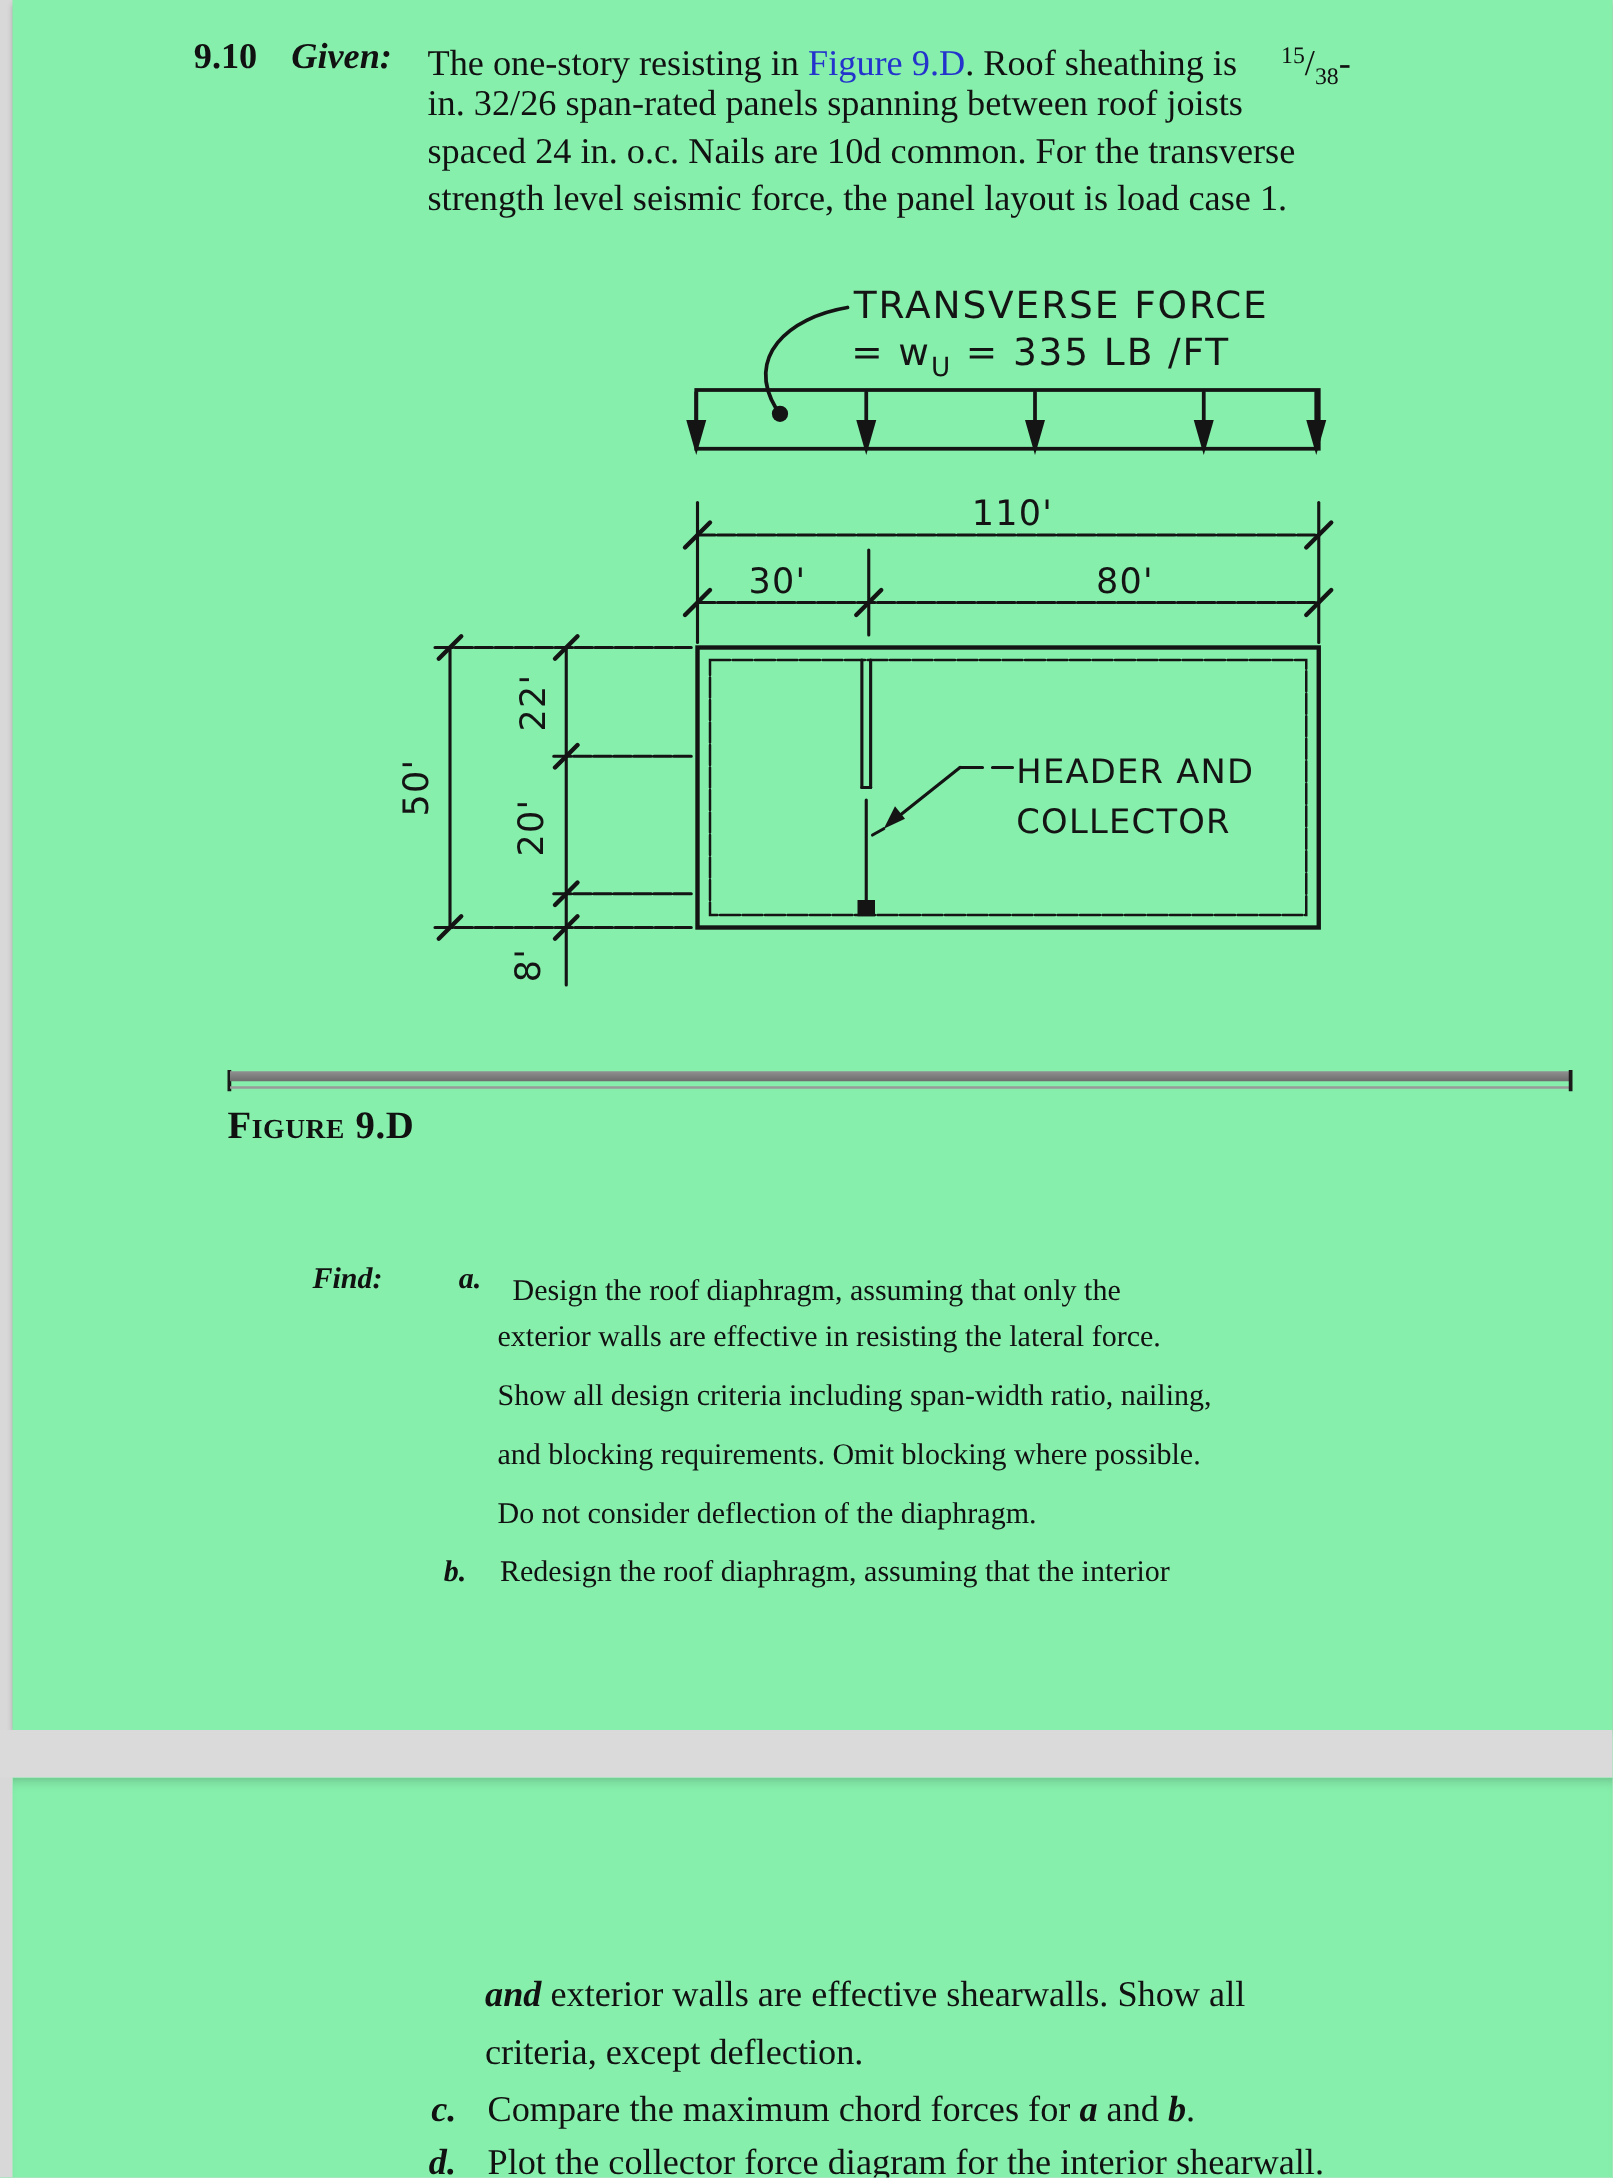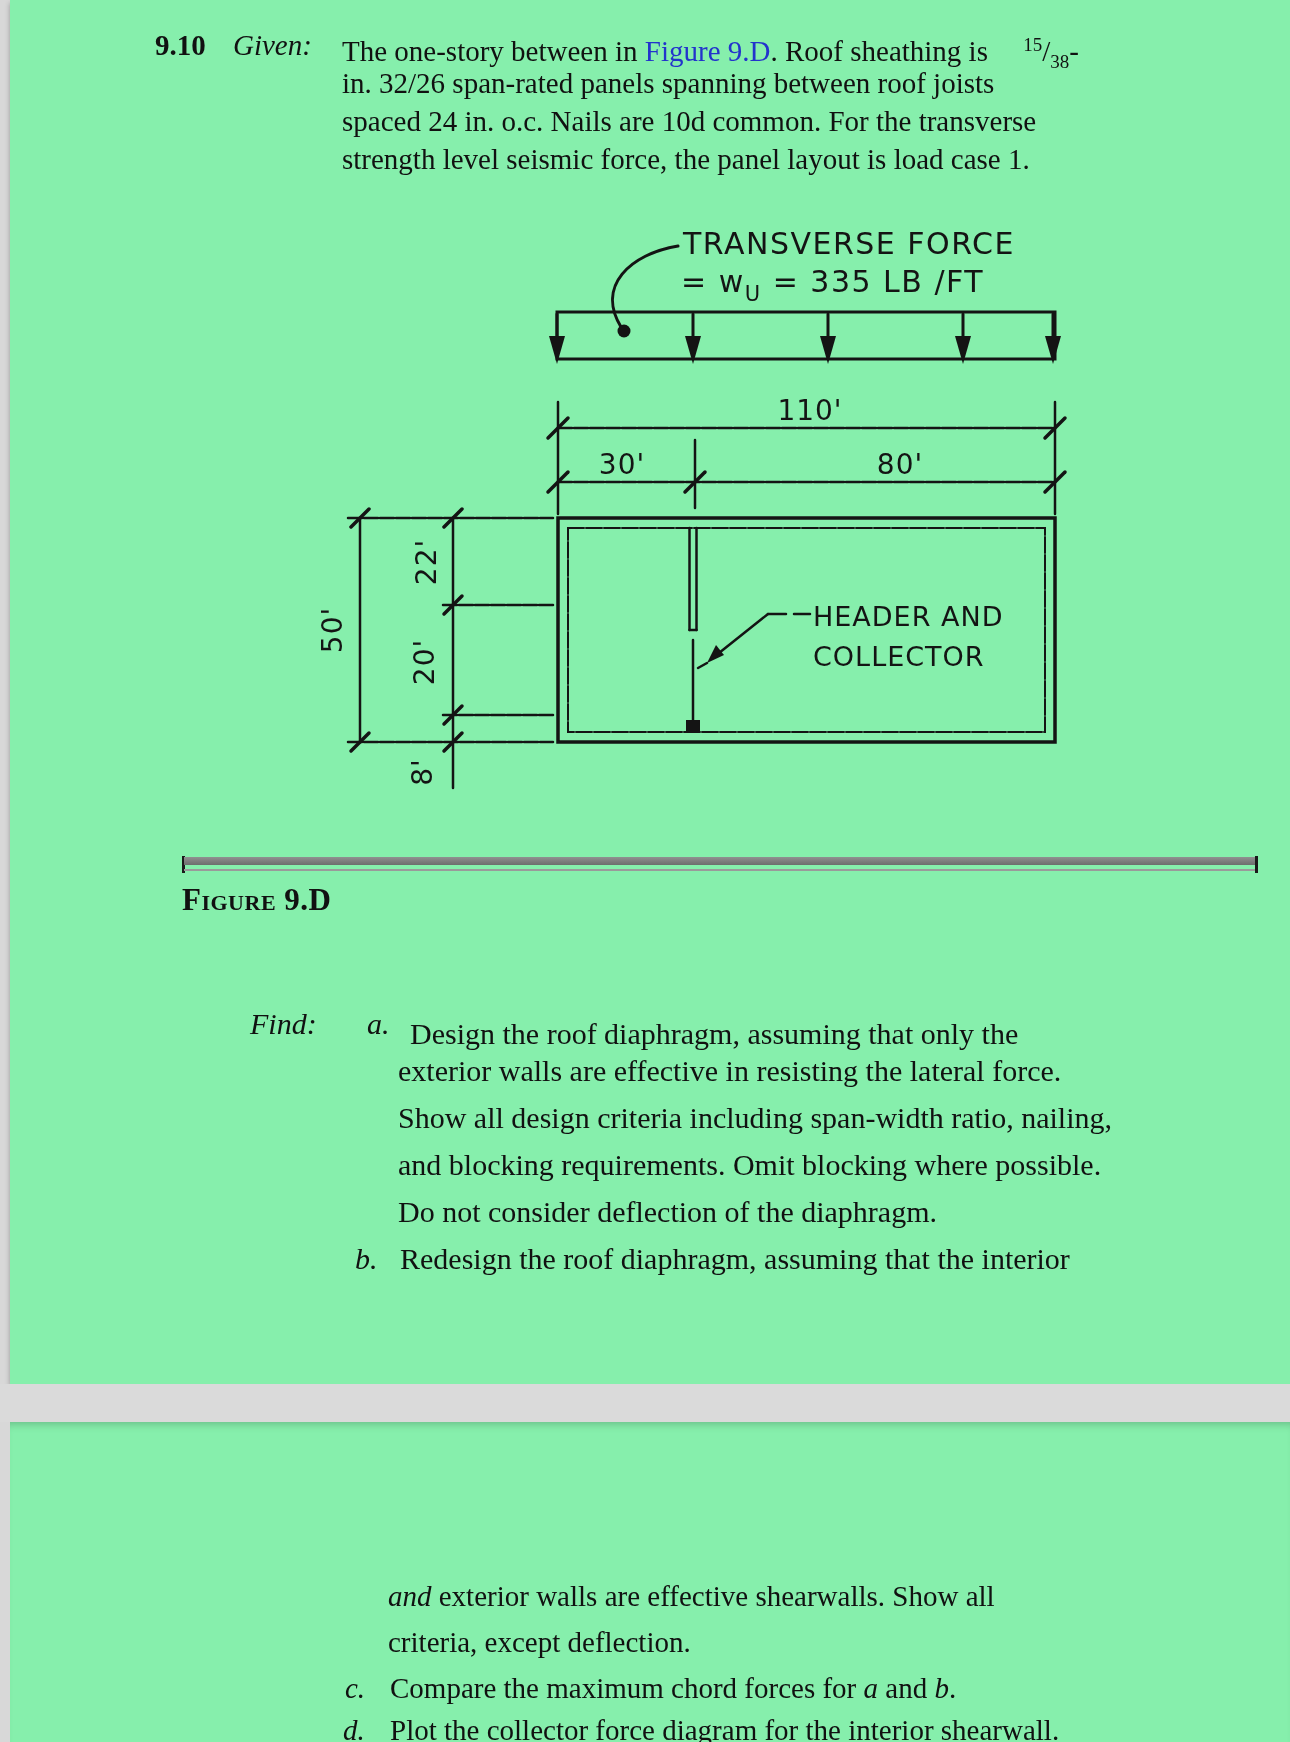--- a/index.html
+++ b/index.html
@@ -8,23 +8,23 @@
     background:#d8d8d8;
     font-family:"Liberation Serif", serif;
     color:#111;overflow:hidden;
   }
   .page{position:absolute;left:10px;width:1280px;background:#86efac;}
   #page1{top:0;height:1384px;box-shadow:0 3px 5px rgba(0,0,0,.3);}
   #page2{top:1422px;height:320px;box-shadow:inset 0 8px 9px -6px rgba(0,0,0,.22);}
   #page-gap{position:absolute;left:0;top:1384px;width:1290px;height:38px;background:#dadada;}
   .abs{position:absolute;}
   .given-line{font-size:29px;line-height:38px;white-space:nowrap;}
-  .find-line{font-size:30px;line-height:47px;white-space:nowrap;}
+  .find-line{font-size:24px;line-height:47px;white-space:nowrap;}
   .bot-line{font-size:29px;white-space:nowrap;}
-  .it{font-style:italic;}
+  .it{font-style:italic;font-weight:bold;}
   .bold{font-weight:bold;}
   .link{color:#2333cc;}
   sup.fr{font-size:19px;vertical-align:10px;margin-left:28px;}
   sub.fr{font-size:19px;vertical-align:-7px;}
   .figcaption{font-family:"Liberation Serif",serif;font-weight:bold;font-size:31px;
     font-variant:small-caps;letter-spacing:.5px;}
   
   .rule-bar{position:absolute;left:172px;top:857px;width:1076px;height:16px;}
   .rule-bar .bar{position:absolute;left:2px;top:0;width:1072px;height:8px;
      background:linear-gradient(#909090,#6d6d6d);}
@@ -40,21 +40,21 @@
 </style>
 </head>
 <body>
 
 <div class="page" id="page1">
 
   <div class="abs given-line bold" style="left:145px;top:26px;">9.10</div>
   <div class="abs given-line it" style="left:223px;top:26px;">Given:</div>
 
   <div class="abs given-line" style="left:332px;top:26px;">
-    <span>The one-story between in </span><span class="link">Figure 9.D</span><span>. Roof sheathing is </span><sup class="fr">15</sup><span>/</span><sub class="fr">38</sub><span>-</span>
+    <span>The one-story resisting in </span><span class="link">Figure 9.D</span><span>. Roof sheathing is </span><sup class="fr">15</sup><span>/</span><sub class="fr">38</sub><span>-</span>
   </div>
   <div class="abs given-line" style="left:332px;top:64px;font-family:Liberation Serif, serif;">in. 32/26 span-rated panels spanning between roof joists</div>
   <div class="abs given-line" style="left:332px;top:102px;font-family:Liberation Serif, serif;">spaced 24 in. o.c. Nails are 10d common. For the transverse</div>
   <div class="abs given-line" style="left:332px;top:140px;">strength level seismic force, the panel layout is load case 1.</div>
 
   <svg class="abs" style="left:250px;top:190px;" width="820" height="612" viewBox="0 0 820 612">
     <g stroke="#141414" fill="none" stroke-linecap="round">
 
       <path d="M418,56 C370,64 336,96 361,137" stroke-width="3"></path>
       <circle cx="364" cy="141" r="6.5" fill="#141414" stroke="none"></circle>

